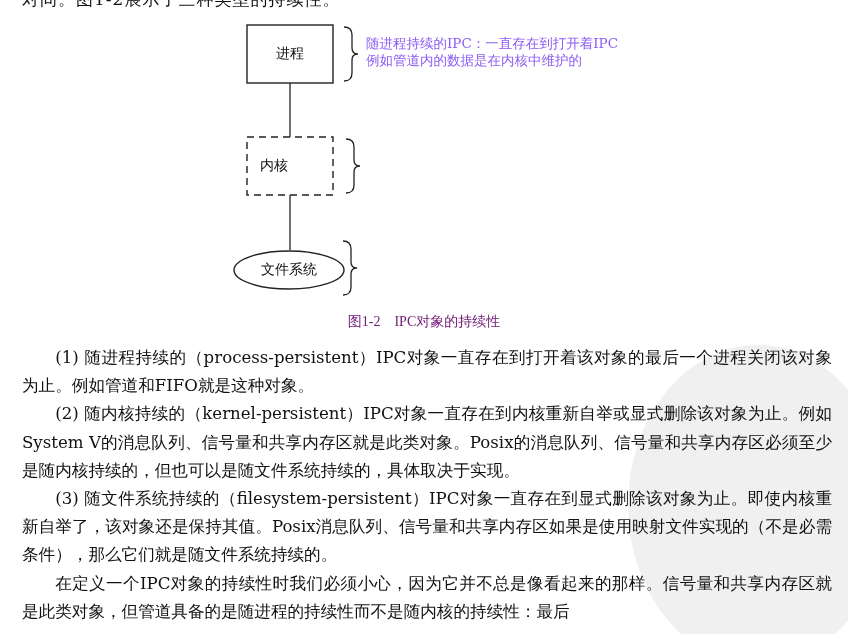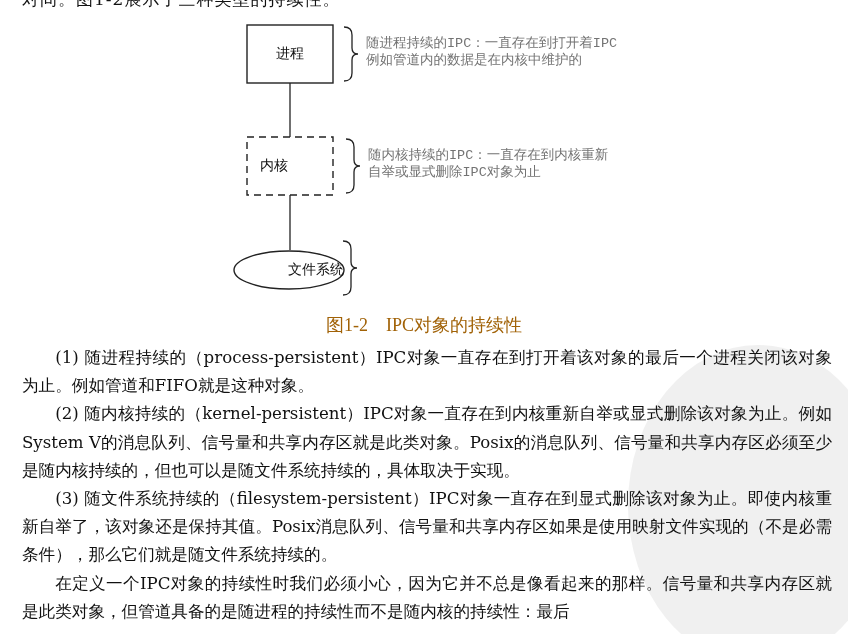--- a/index.html
+++ b/index.html
@@ -36,31 +36,30 @@
       font-size: 14px;
       text-align: center;
       white-space: nowrap;
       color: #111;
     }
     .note {
       position: absolute;
       font-size: 13.5px;
       line-height: 17px;
       white-space: nowrap;
-      color: #737373;
-      font-family: Liberation Mono, monospace;
+      color: #8b5cf6;
     }
     .caption {
       position: absolute;
       left: 0;
       width: 848px;
       top: 313px;
       text-align: center;
-      font-size: 18px;
-      color: #a16207;
+      font-size: 14px;
+      color: #701a75;
       font-family: "Liberation Serif", "DejaVu Serif", serif;
     }
     .body-text {
       position: absolute;
       left: 22px;
       top: 344px;
       width: 810px;
       font-size: 16.6px;
       line-height: 28.2px;
       color: #111;
@@ -98,29 +97,25 @@
 
     <ellipse cx="289" cy="270" rx="55" ry="19" fill="#fff" stroke="#222" stroke-width="1.4"></ellipse>
 
     <path d="M 344 27 Q 352 27 352 35 L 352 48 Q 352 54 358 54 Q 352 54 352 60 L 352 73 Q 352 81 344 81" fill="none" stroke="#222" stroke-width="1.3"></path>
     <path d="M 346 139 Q 354 139 354 147 L 354 160 Q 354 166 360 166 Q 354 166 354 172 L 354 185 Q 354 193 346 193" fill="none" stroke="#222" stroke-width="1.3"></path>
     <path d="M 343 241 Q 351 241 351 249 L 351 262 Q 351 268 357 268 Q 351 268 351 274 L 351 287 Q 351 295 343 295" fill="none" stroke="#222" stroke-width="1.3"></path>
   </svg>
 
   <div class="node-label" style="left:247px;top:45px;width:86px;">进程</div>
   <div class="node-label" style="left:231px;top:157px;width:86px;">内核</div>
-  <div class="node-label" style="left:234px;top:261px;width:110px;text-align:right;">文件系统</div>
+  <div class="node-label" style="left:234px;top:261px;width:110px;">文件系统</div>
 
   <div class="note" style="left:366px;top:35px;">
     <div>随进程持续的IPC：一直存在到打开着IPC</div>
     <div>例如管道内的数据是在内核中维护的</div>
-  </div>
-  <div class="note" style="left:368px;top:147px;">
-    <div>随内核持续的IPC：一直存在到内核重新</div>
-    <div>自举或显式删除IPC对象为止</div>
   </div>
   <div class="note" style="left:366px;top:253px;">
   </div>
 </div>
 
 <div class="caption">图1-2　IPC对象的持续性</div>
 
 <div class="watermark"></div>
 
 <div class="body-text">

